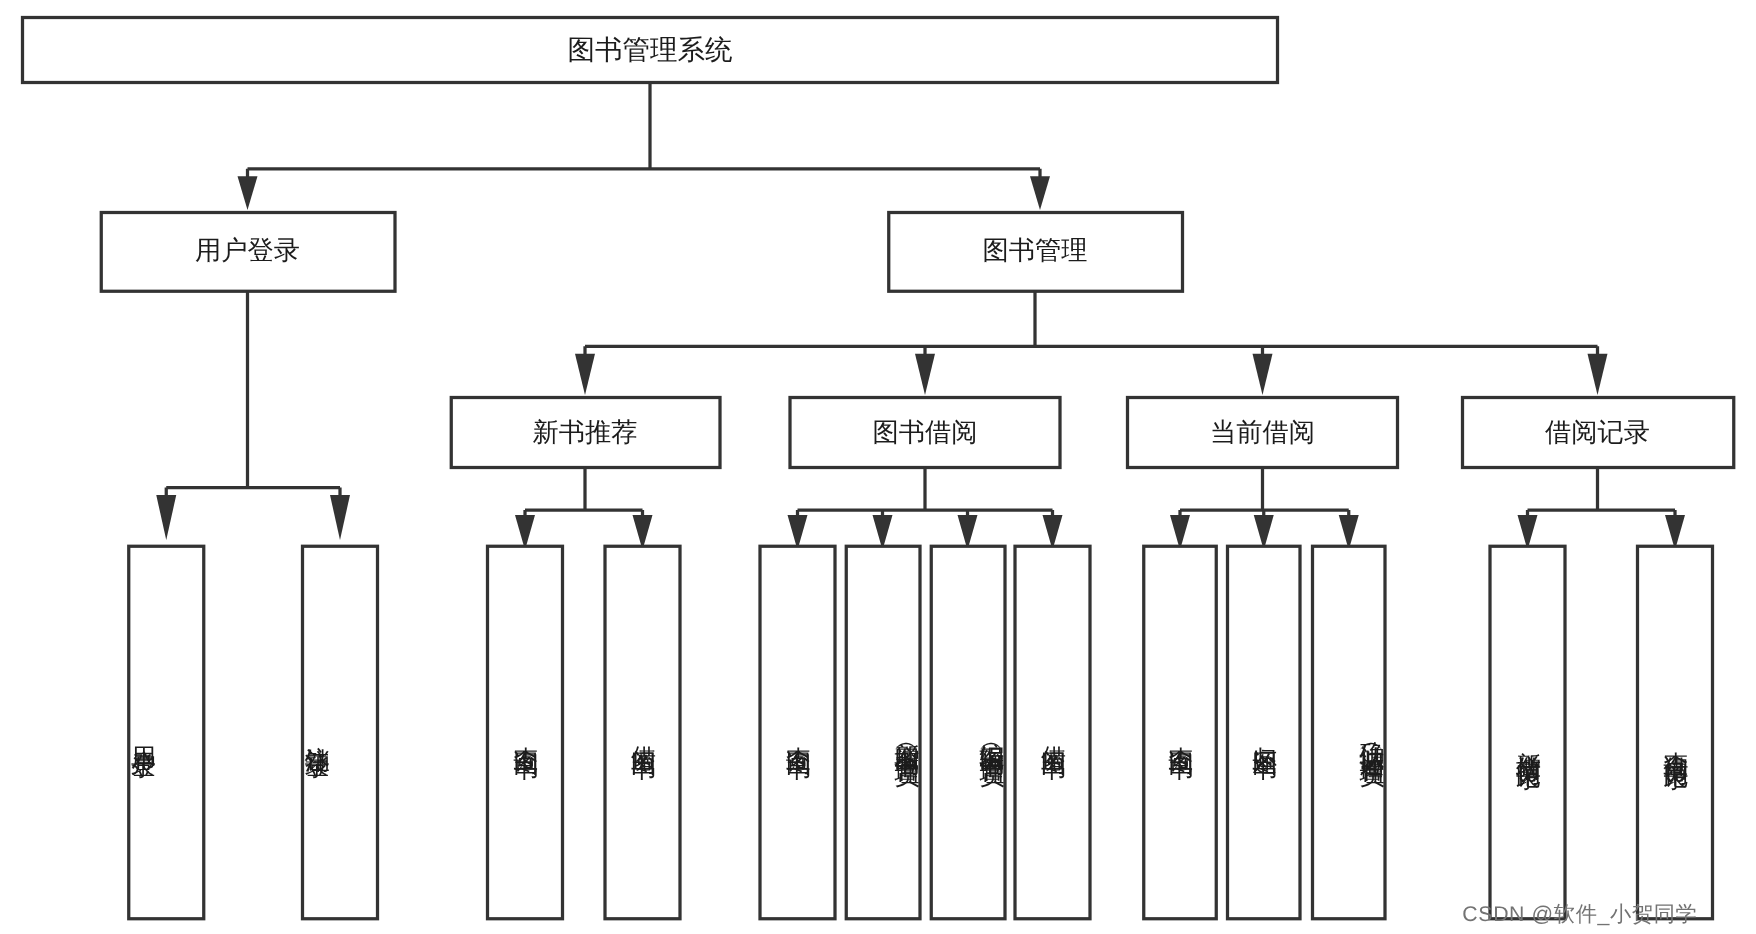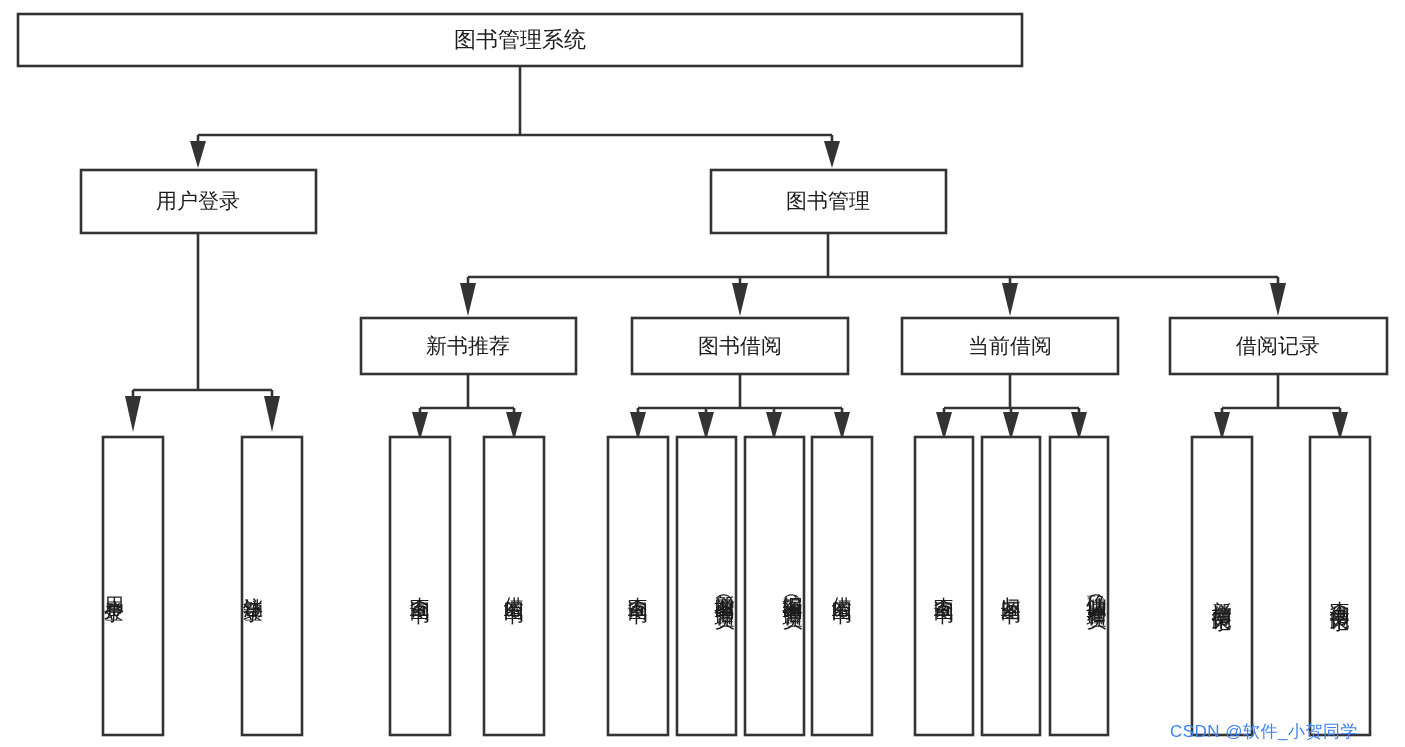--- a/index.html
+++ b/index.html
@@ -59,21 +59,21 @@
     color: #1c1c1c;
     white-space: nowrap;
     pointer-events: none;
   }
   .watermark {
     position: absolute;
     right: 8px;
     bottom: 4px;
     font-family: "Liberation Sans", "DejaVu Sans", sans-serif;
     font-size: 17px;
-    color: #3b82f6;
+    color: #737373;
     white-space: nowrap;
     letter-spacing: 0.5px;
   }
 </style>
 </head>
 <body>
 
 <div id="diagram-root">
 
   <svg class="diagram-canvas" viewBox="0 0 1405 747" xmlns="http://www.w3.org/2000/svg">

